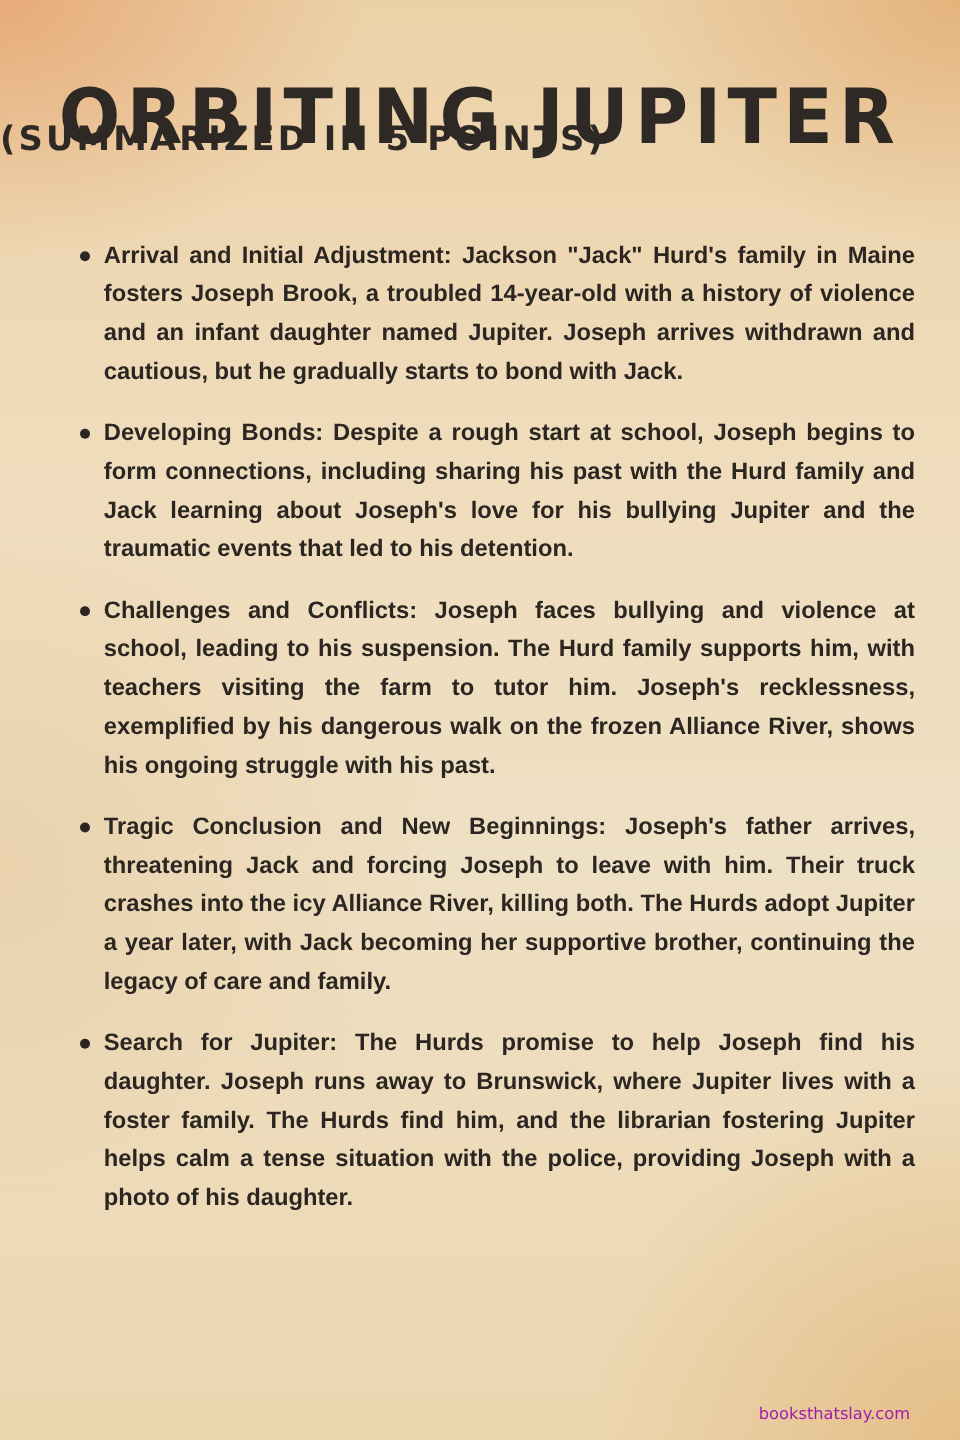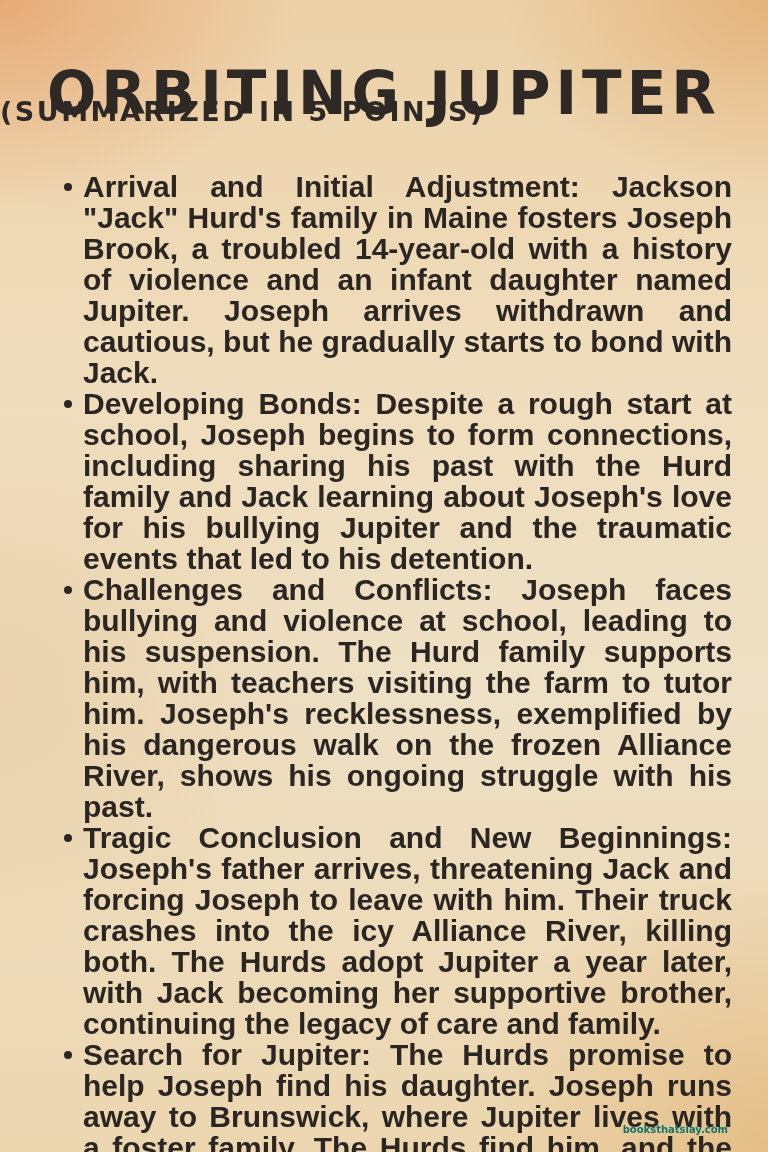--- a/index.html
+++ b/index.html
@@ -28,25 +28,25 @@
   .points {
     position:absolute; left:62px; top:171px; width:670px; margin:0; padding:0; list-style:none;
   }
   .point { position:relative; padding-left:21px; }
   .bullet {
     position:absolute; left:2px; top:12px; width:8px; height:8px; border-radius:50%;
     background:#2b2622;
   }
   .text {
     display:block; font-family:"Liberation Sans", sans-serif; font-weight:bold;
-    font-size:30px; line-height:31px; text-align:justify; color:#2b2622;
+    font-size:19px; line-height:31px; text-align:justify; color:#2b2622;margin-top:18px;
   }
   .footer {
     position:absolute; right:40px; top:1124px;
-    font-family:"DejaVu Sans", sans-serif; font-weight:bold; font-size:10px; color:#0f766e;
+    font-family:"DejaVu Sans", sans-serif; font-weight:normal; font-size:13px; color:#a21caf;
   }
 </style>
 </head>
 <body>
 
 <h1 class="title">ORBITING JUPITER</h1>
 <div class="subtitle">(SUMMARIZED IN 5 POINTS)</div>
 
 <ul class="points">
   <li class="point">

